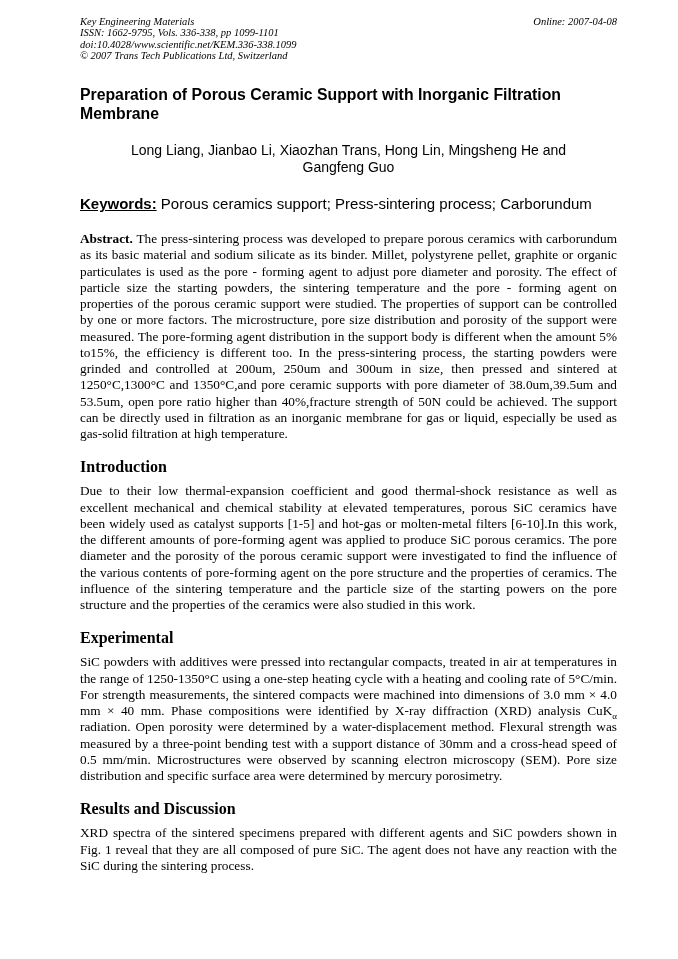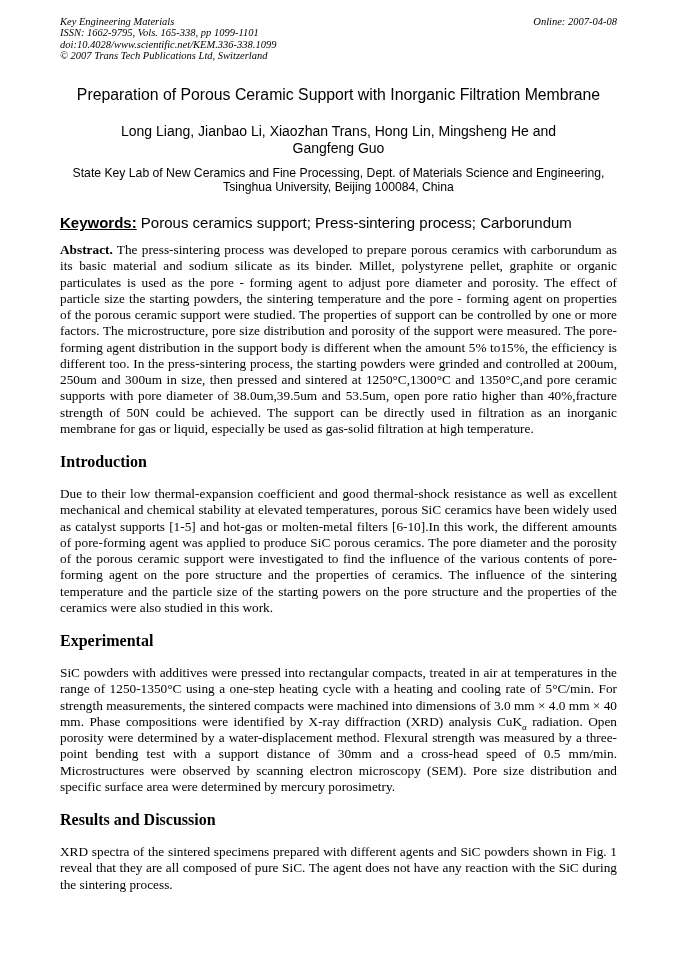--- a/index.html
+++ b/index.html
@@ -5,39 +5,39 @@
   * { margin: 0; padding: 0; box-sizing: border-box; }
   html, body { background: #ffffff; }
   body {
     width: 678px; height: 959px;
     position: relative; overflow: hidden;
     color: #000;
     font-family: "Liberation Serif", serif;
   }
   .page {
     position: absolute; inset: 0;
-    padding: 16px 61px 0 60px;
+    padding: 16px 61px 0 80px;
     background: #fff;
   }
   
   .pub-header {
     display: flex; justify-content: space-between; align-items: flex-start;
     font-style: italic;
     font-size: 10.5px; line-height: 11.3px;
     font-family: "Liberation Serif", serif;
   }
   .pub-left div { white-space: nowrap; }
   .pub-right { white-space: nowrap; }
   
   h1.title {
     margin: 24px auto 0 auto;
     max-width: 560px;
-    text-align: center;
+    text-align: left;
     font-family: "Liberation Sans", sans-serif;
-    font-weight: normal;
+    font-weight: bold;
     font-size: 15.8px; line-height: 19px;
   }
   .authors {
     margin: 19px auto 0 auto;
     max-width: 490px;
     text-align: center;
     font-family: "Liberation Sans", sans-serif;
     font-size: 14px; line-height: 16.5px;
   }
   .affiliation {
@@ -48,55 +48,54 @@
   }
   
   .keywords {
     margin-top: 21px;
     font-family: "Liberation Sans", sans-serif;
     font-size: 15px; line-height: 15px;
   }
   .kw-label { font-weight: bold; text-decoration: underline; }
   
   .body-par {
-    margin-top: 12px;
+    margin-top: 20px;
     font-size: 13.3px; line-height: 16.25px;
     text-align: justify;
     font-family: "Liberation Serif", serif;
   }
   .body-par .lead { font-weight: bold; }
   h2.sec {
     margin-top: 17px;
     font-size: 16px; line-height: 16px;
     font-weight: bold;
     font-family: "Liberation Serif", serif;
   }
-  h2.sec + .body-par { margin-top: 16px; }
+  h2.sec + .body-par { margin-top: 8px; }
   sub.alpha { font-size: 9px; line-height: 0; }
 </style>
 </head>
 <body>
 
 <div class="page">
 
   <header class="pub-header">
     <div class="pub-left">
       <div>Key Engineering Materials</div>
-      <div>ISSN: 1662-9795, Vols. 165-338, pp 1099-1101</div>
+      <div>ISSN: 1662-9795, Vols. 336-338, pp 1099-1101</div>
       <div>doi:10.4028/www.scientific.net/KEM.336-338.1099</div>
       <div>© 2007 Trans Tech Publications Ltd, Switzerland</div>
     </div>
     <div class="pub-right">Online: 2007-04-08</div>
   </header>
 
   <h1 class="title">Preparation of Porous Ceramic Support with Inorganic Filtration Membrane</h1>
 
   <div class="authors">Long Liang, Jianbao Li, Xiaozhan Trans, Hong Lin, Mingsheng He and Gangfeng Guo</div>
 
-  <div class="affiliation">State Key Lab of New Ceramics and Fine Processing, Dept. of Materials Science and Engineering, Tsinghua University, Beijing 100084, China</div>
 
   <p class="keywords"><span class="kw-label">Keywords:</span> <span>Porous ceramics support; Press-sintering process; Carborundum</span></p>
 
   <p class="body-par"><span class="lead">Abstract.</span> <span>The press-sintering process was developed to prepare porous ceramics with carborundum as its basic material and sodium silicate as its binder. Millet, polystyrene pellet, graphite or organic particulates is used as the pore - forming agent to adjust pore diameter and porosity. The effect of particle size the starting powders, the sintering temperature and the pore - forming agent on properties of the porous ceramic support were studied. The properties of support can be controlled by one or more factors. The microstructure, pore size distribution and porosity of the support were measured. The pore-forming agent distribution in the support body is different when the amount 5% to15%, the efficiency is different too. In the press-sintering process, the starting powders were grinded and controlled at 200um, 250um and 300um in size, then pressed and sintered at 1250°C,1300°C and 1350°C,and pore ceramic supports with pore diameter of 38.0um,39.5um and 53.5um, open pore ratio higher than 40%,fracture strength of 50N could be achieved. The support can be directly used in filtration as an inorganic membrane for gas or liquid, especially be used as gas-solid filtration at high temperature.</span></p>
 
   <h2 class="sec">Introduction</h2>
   <p class="body-par">Due to their low thermal-expansion coefficient and good thermal-shock resistance as well as excellent mechanical and chemical stability at elevated temperatures, porous SiC ceramics have been widely used as catalyst supports [1-5] and hot-gas or molten-metal filters [6-10].In this work, the different amounts of pore-forming agent was applied to produce SiC porous ceramics. The pore diameter and the porosity of the porous ceramic support were investigated to find the influence of the various contents of pore-forming agent on the pore structure and the properties of ceramics. The influence of the sintering temperature and the particle size of the starting powers on the pore structure and the properties of the ceramics were also studied in this work.</p>
 
   <h2 class="sec">Experimental</h2>
   <p class="body-par"><span>SiC powders with additives were pressed into rectangular compacts, treated in air at temperatures in the range of 1250-1350°C using a one-step heating cycle with a heating and cooling rate of 5°C/min. For strength measurements, the sintered compacts were machined into dimensions of 3.0 mm × 4.0 mm × 40 mm. Phase compositions were identified by X-ray diffraction (XRD) analysis CuK</span><sub class="alpha">α</sub><span> radiation. Open porosity were determined by a water-displacement method. Flexural strength was measured by a three-point bending test with a support distance of 30mm and a cross-head speed of 0.5 mm/min. Microstructures were observed by scanning electron microscopy (SEM). Pore size distribution and specific surface area were determined by mercury porosimetry.</span></p>

